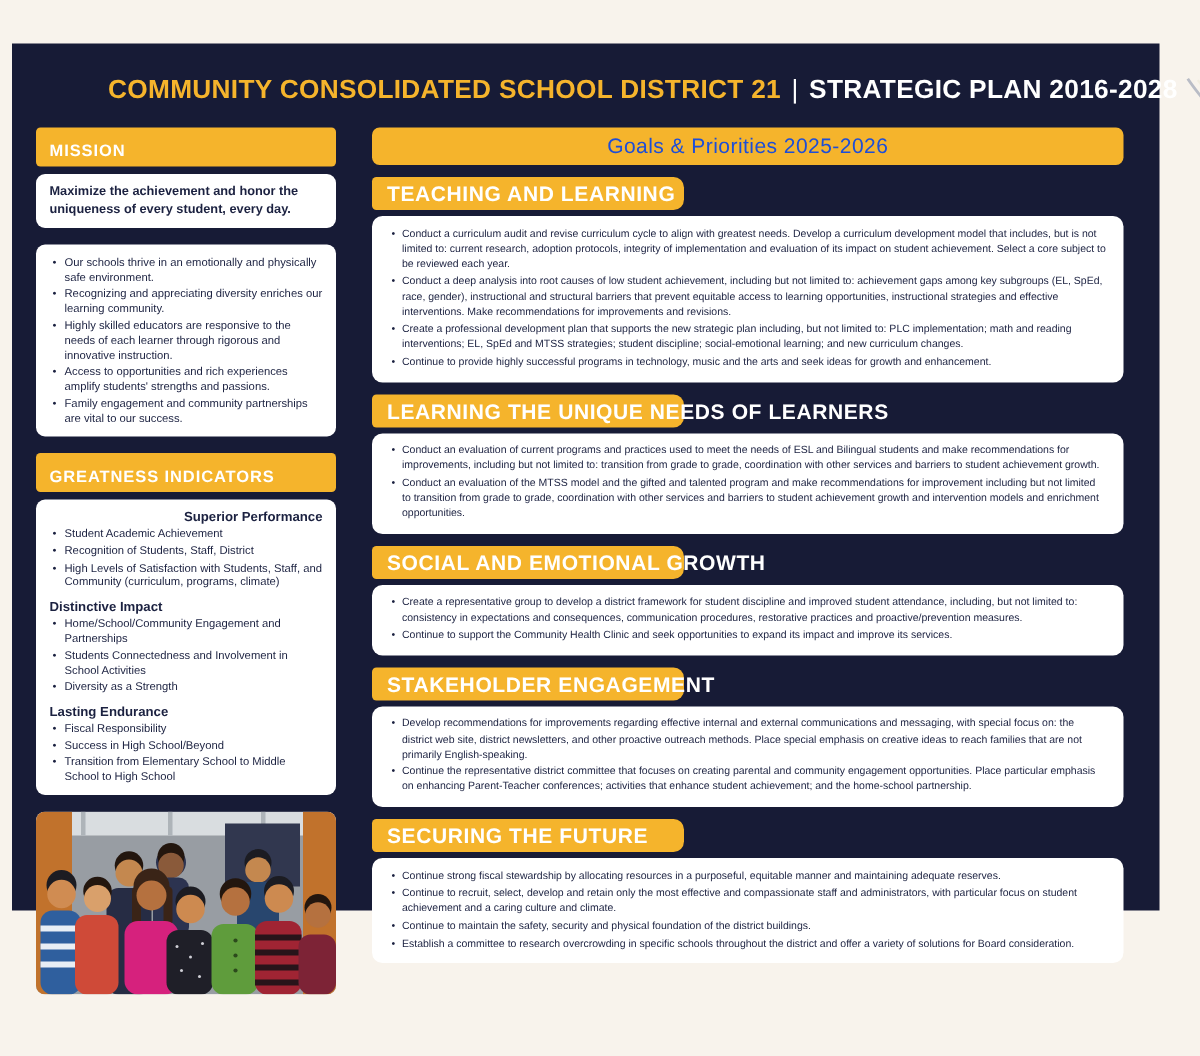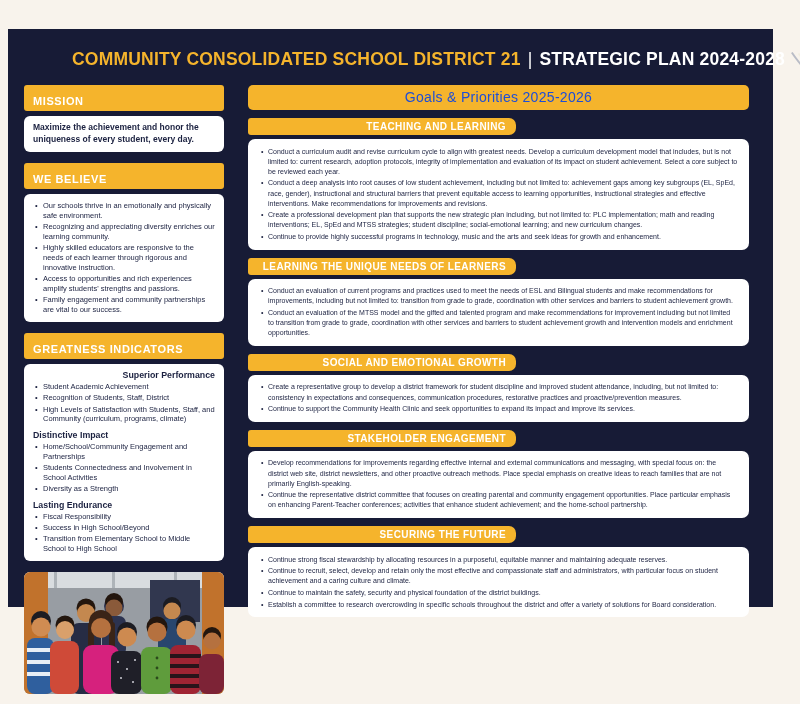--- a/index.html
+++ b/index.html
@@ -45,56 +45,55 @@
   .g-group:first-child .g-head{margin-top:0;text-align:right;}
   
   .photo{margin-top:1px;width:200px;height:122px;border-radius:6px;overflow:hidden;}
   .photo svg{display:block;width:100%;height:100%;}
   
   .banner{
     background:var(--gold);border-radius:5px;color:#1d4ed8;text-align:center;
     font-weight:normal;font-size:14px;letter-spacing:.3px;padding:4px 0 5px;margin-bottom:8px;
   }
   .sec-bar{
-    background:var(--gold);color:#fff;font-weight:bold;font-size:10px;letter-spacing:.4px;
-    width:268px;padding:3px 10px;border-radius:3px 7px 7px 3px;white-space:nowrap;text-align:right;
+    background:var(--gold);color:#fff;font-weight:bold;font-size:14px;letter-spacing:.4px;
+    width:208px;padding:3px 10px;border-radius:3px 7px 7px 3px;white-space:nowrap;
   }
   .sec-box{
     background:var(--white);border-radius:7px;padding:6px 11px;margin:4px 0 8px;color:var(--ink);
   }
   .main-list{font-size:7px;line-height:1.45;}
   .main-list li{padding-left:9px;margin:1.5px 0;}
 </style>
 </head>
 <body>
 
 <div class="page">
   <div class="panel">
 
     <header class="hdr">
       <div class="hdr-title">
-        <span class="t-gold">COMMUNITY CONSOLIDATED SCHOOL DISTRICT 21</span><span class="t-sep">|</span><span class="t-white">STRATEGIC PLAN 2024-2028</span>
+        <span class="t-gold">COMMUNITY CONSOLIDATED SCHOOL DISTRICT 21</span><span class="t-sep">|</span><span class="t-white">STRATEGIC PLAN 2016-2028</span>
       </div>
       <div class="logo">
         <svg viewBox="0 0 54 48" xmlns="http://www.w3.org/2000/svg">
           <path d="M7 13 C15 25 22 31 27 41 C32 31 39 25 47 13" stroke="#b9bcc6" stroke-width="2" fill="none"></path>
           <path d="M14 14 C20 22 24 27 27 33 C30 27 34 22 40 14" stroke="#f1ecdf" stroke-width="1.6" fill="none"></path>
           <circle cx="27" cy="12" r="10.5" fill="#f5f1e7"></circle>
           <text x="27" y="16.5" text-anchor="middle" font-family="Liberation Sans, sans-serif" font-size="13" font-weight="bold" fill="#171b36">21</text>
         </svg>
       </div>
     </header>
 
     <div class="cols">
 
       <aside class="sidebar">
         <div class="gold-bar">MISSION</div>
         <div class="white-box mission-box">Maximize the achievement and honor the uniqueness of every student, every day.</div>
 
-        <div class="gold-bar">WE BELIEVE</div>
         <div class="white-box">
           <ul class="blist">
             <li>Our schools thrive in an emotionally and physically safe environment.</li>
             <li>Recognizing and appreciating diversity enriches our learning community.</li>
             <li>Highly skilled educators are responsive to the needs of each learner through rigorous and innovative instruction.</li>
             <li>Access to opportunities and rich experiences amplify students' strengths and passions.</li>
             <li>Family engagement and community partnerships are vital to our success.</li>
           </ul>
         </div>
 

